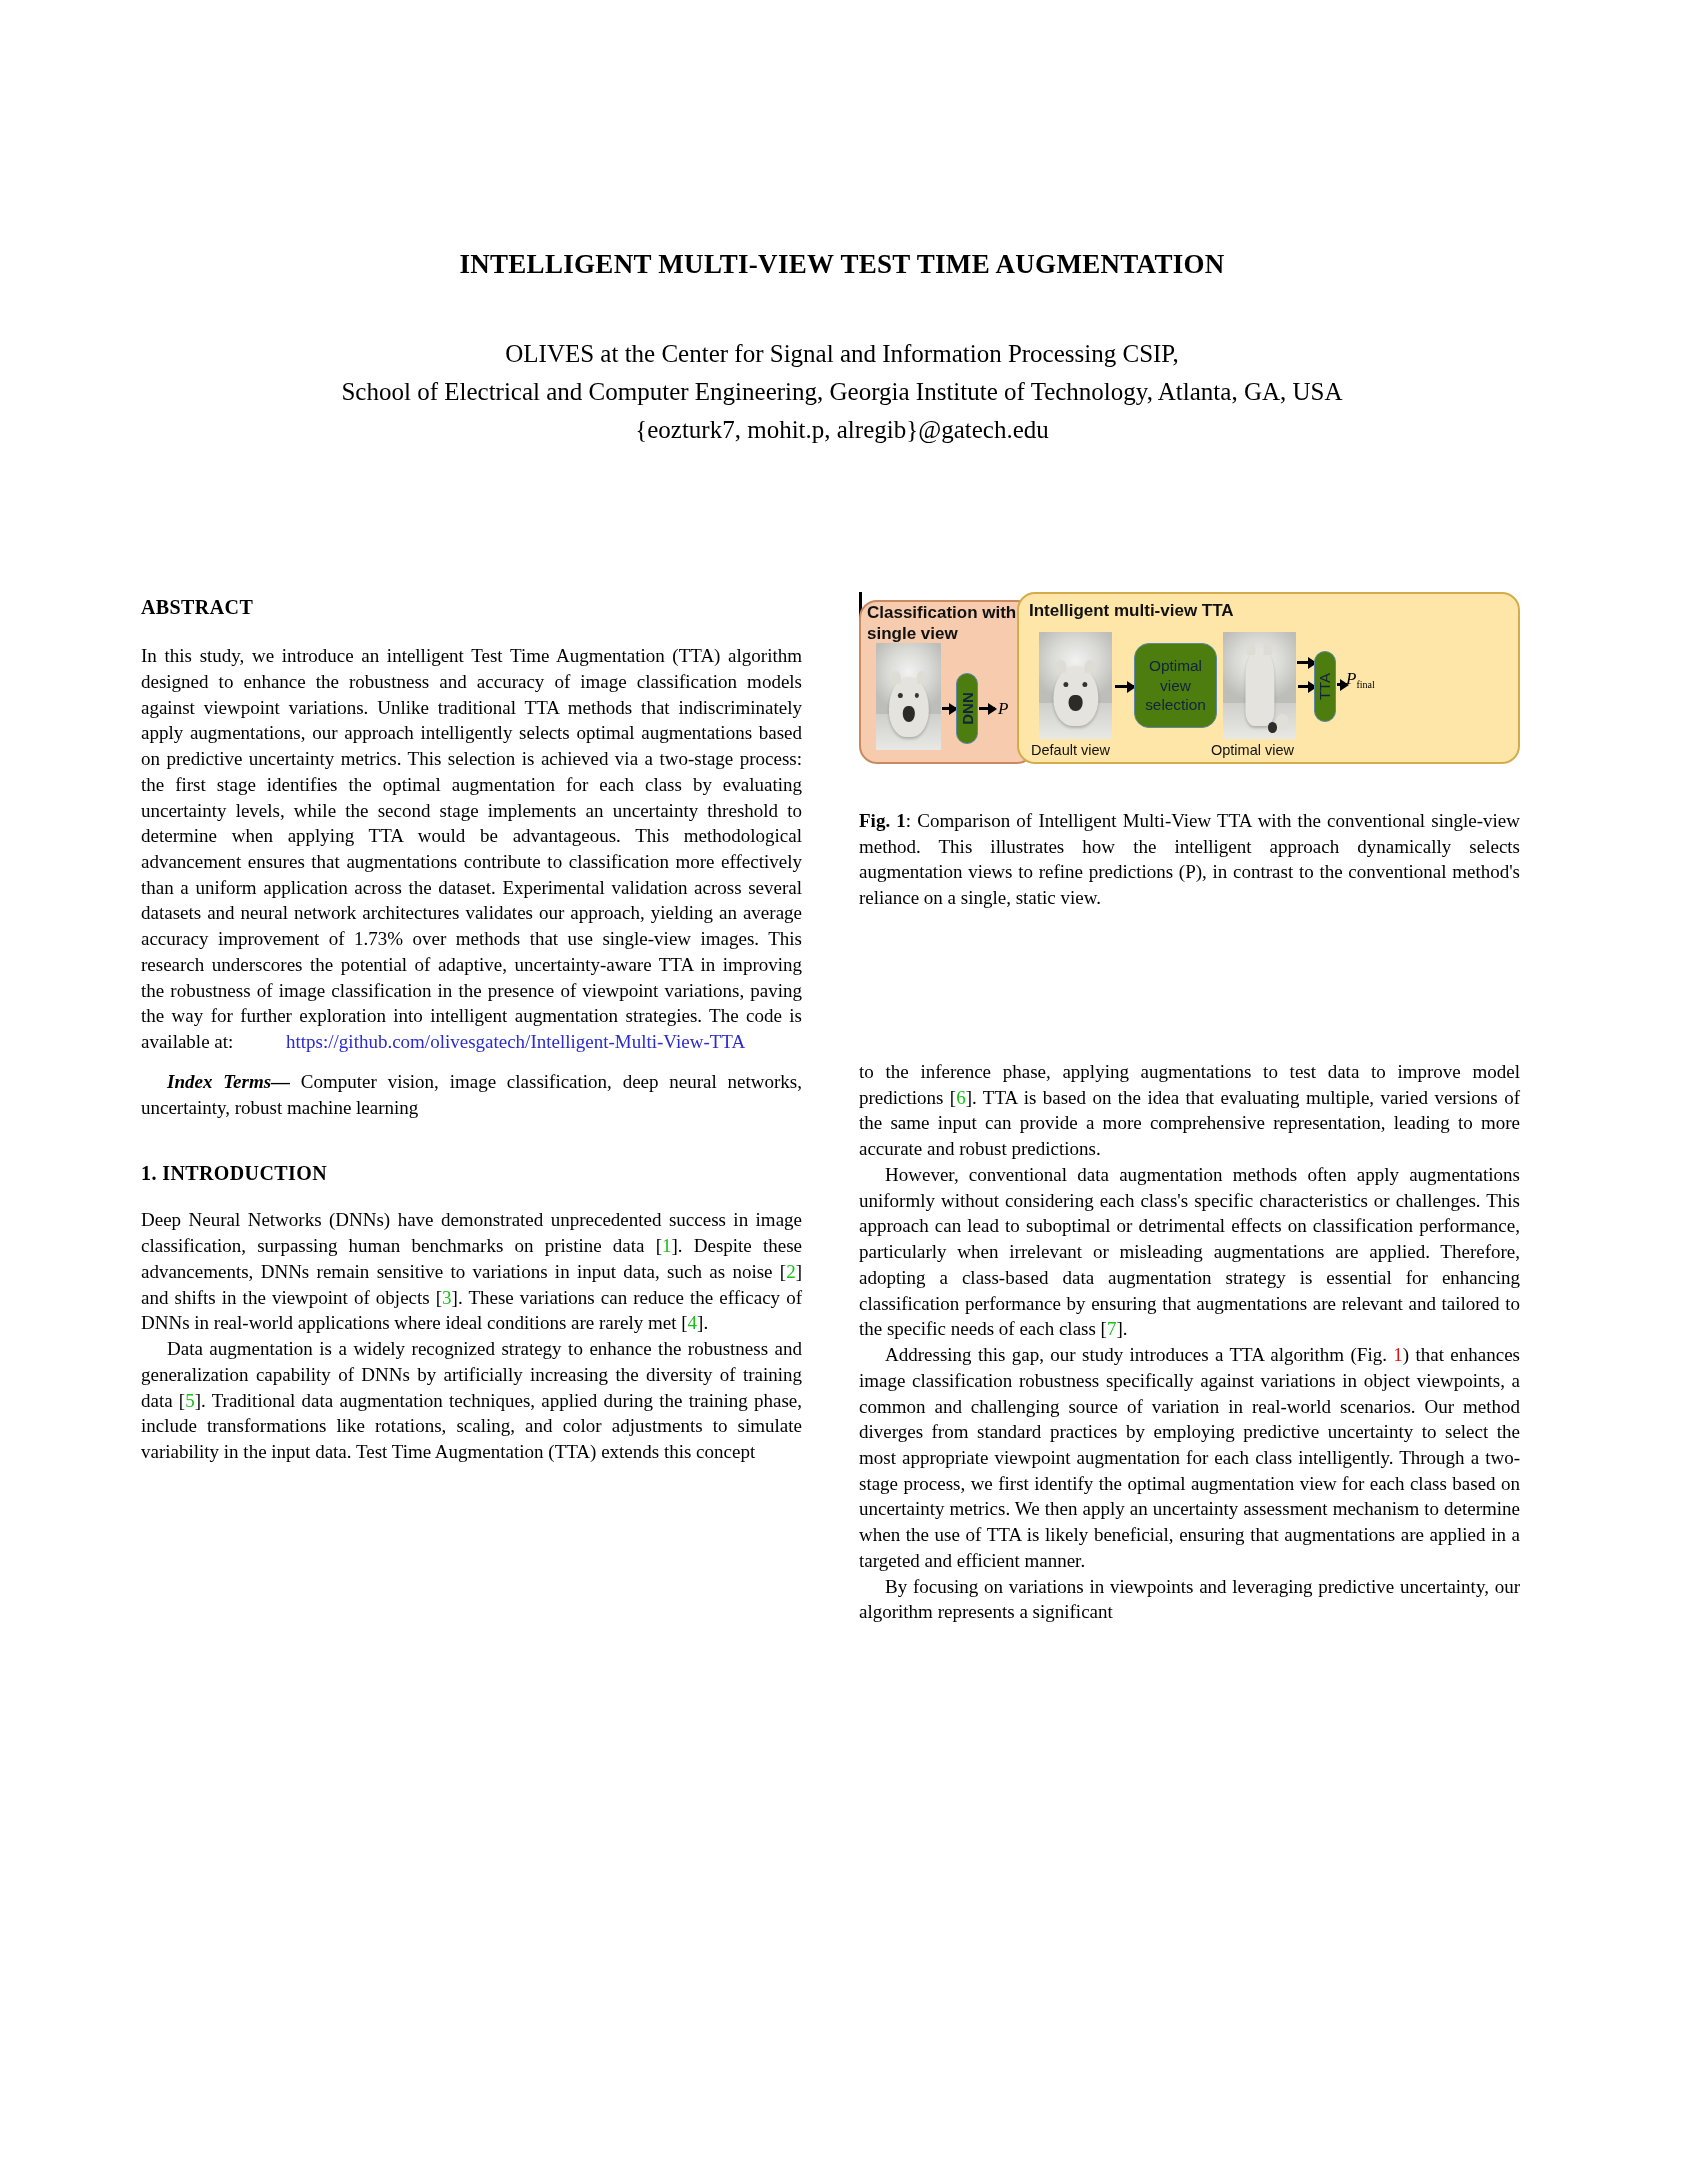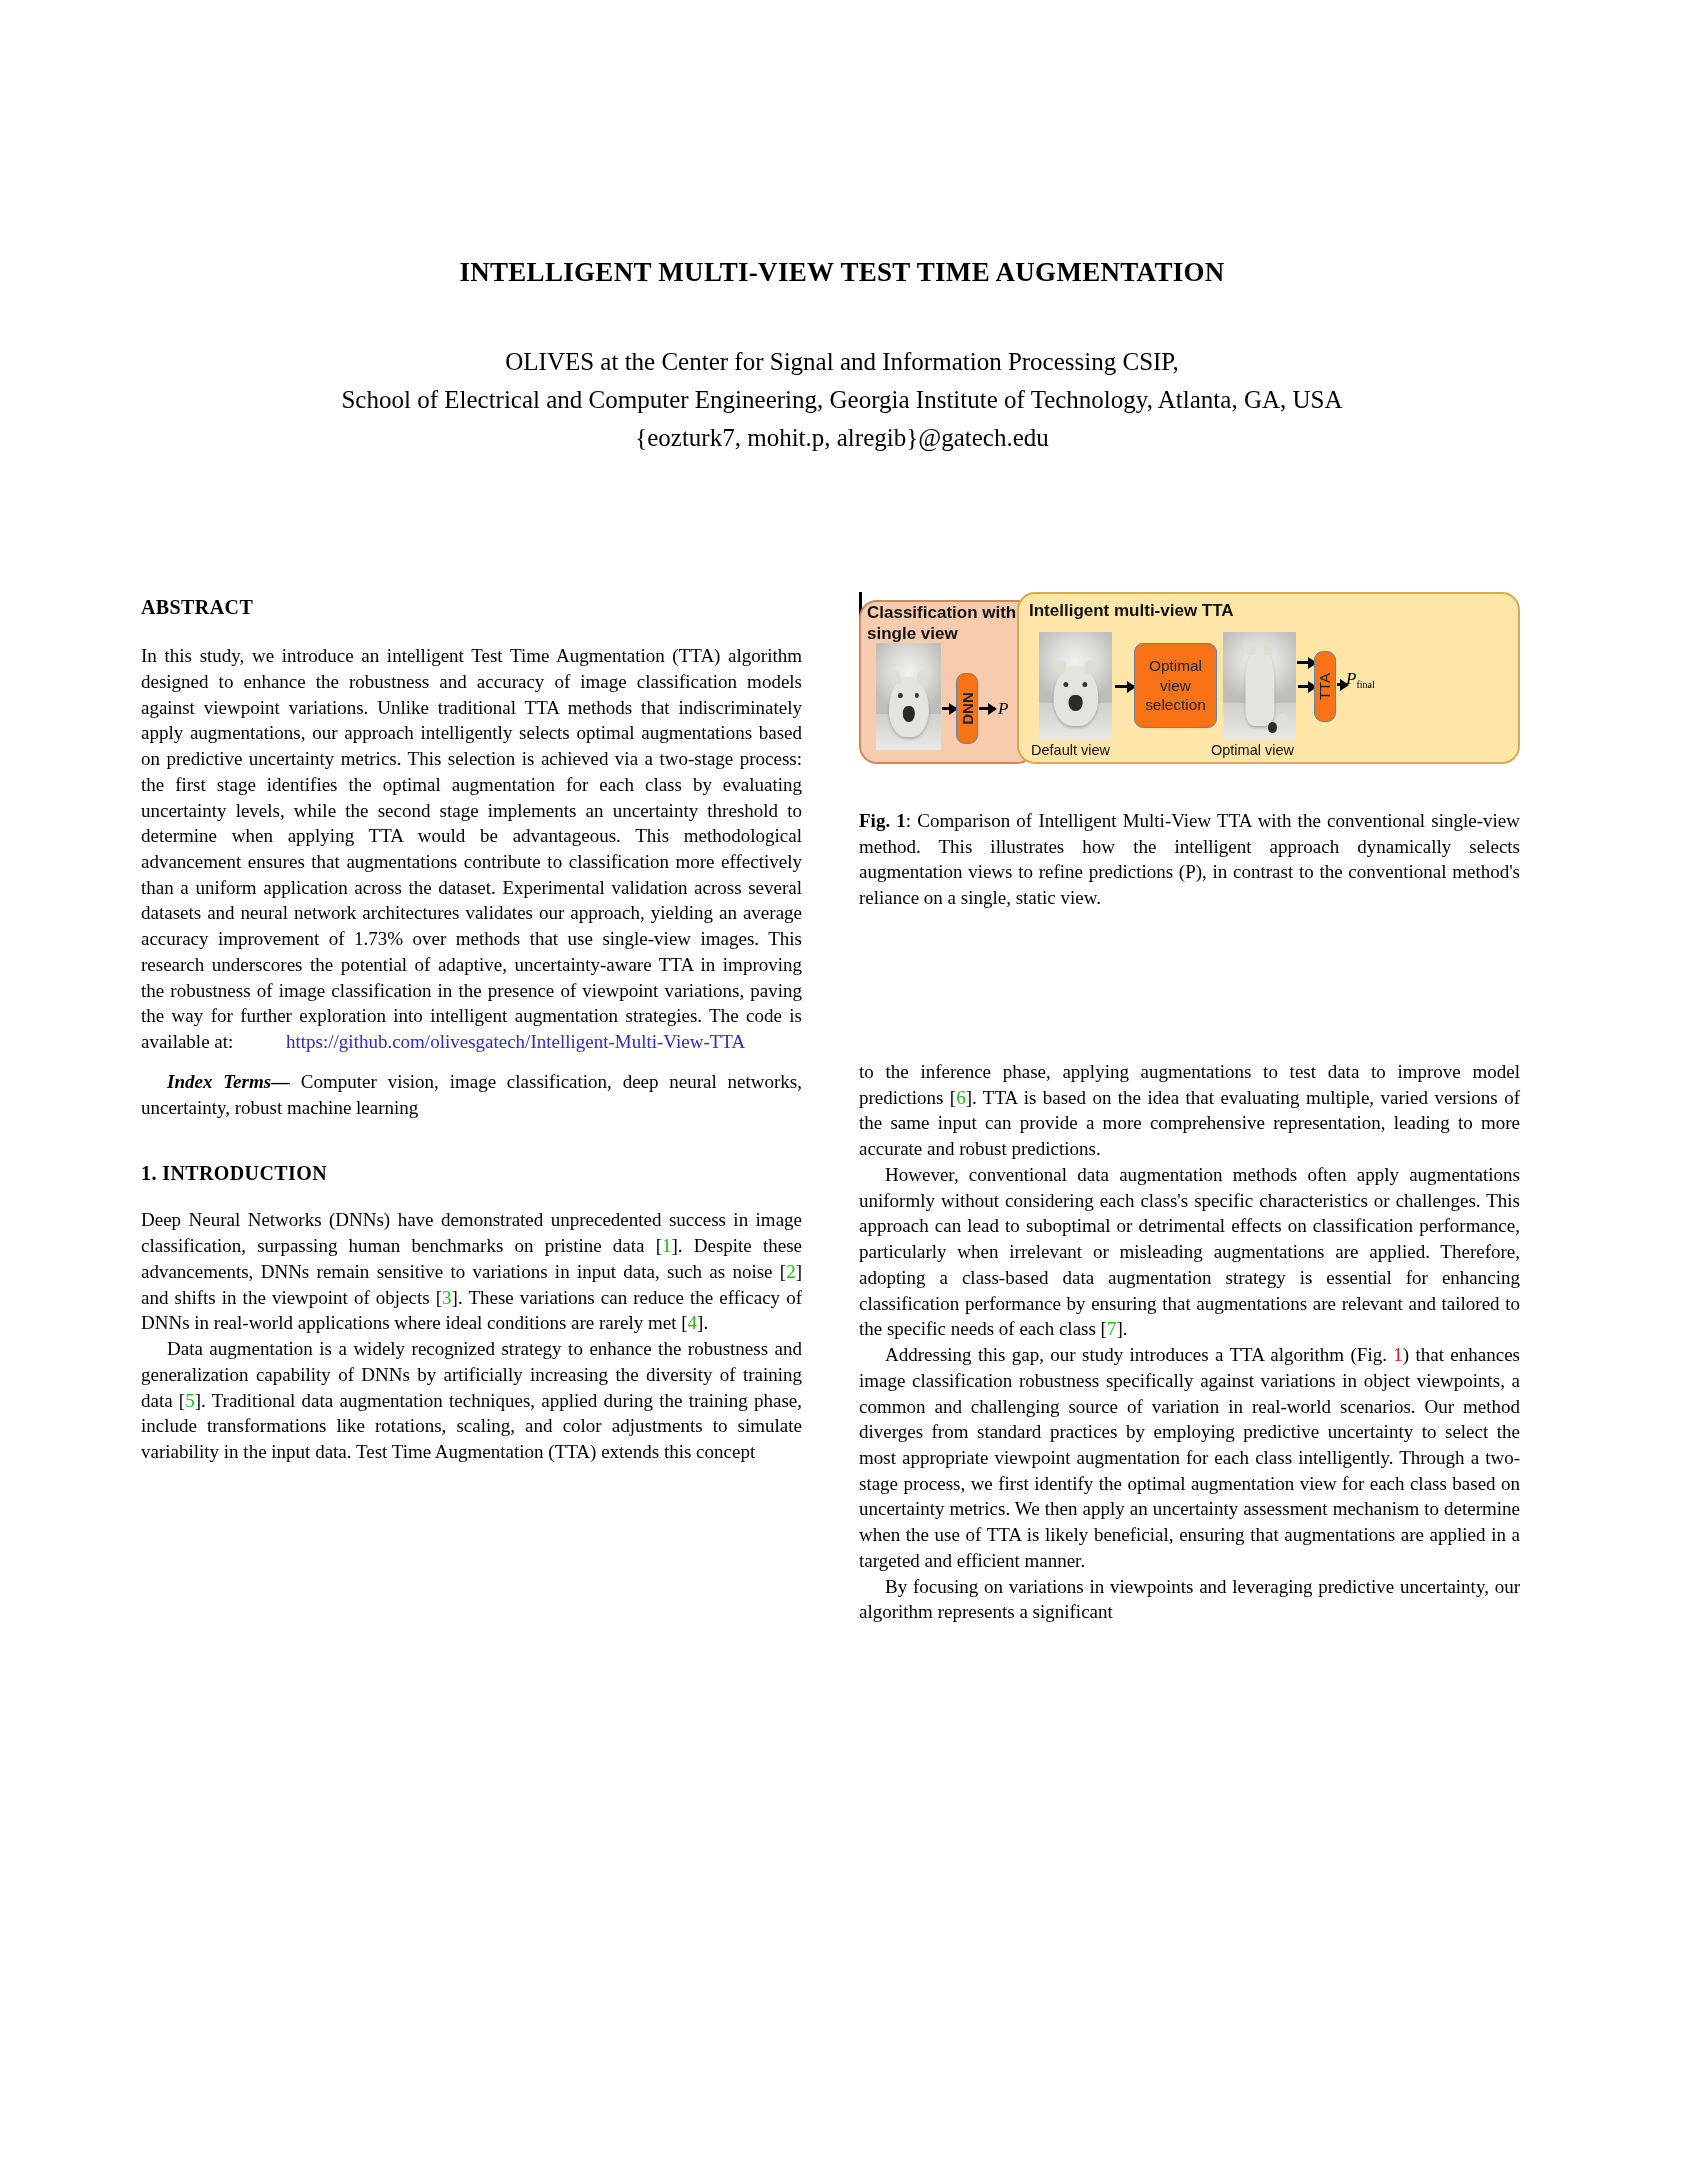--- a/index.html
+++ b/index.html
@@ -29,21 +29,21 @@
     left: 139px;
     top: 248px;
     width: 1406px;
     text-align: center;
   }
   .paper-title {
     font-family: "Liberation Serif", "DejaVu Serif", serif;
     font-weight: bold;
     font-size: 27px;
     letter-spacing: 0.3px;
-    margin: 8px;
+    margin: 0;
     line-height: 1.2;
   }
   .authors {
     font-style: italic;
     font-size: 26px;
     margin-top: 61px;
     line-height: 1.3;
   }
   .affiliation {
     font-size: 25px;
@@ -199,23 +199,23 @@
     background: #2f2d29;
     border-radius: 50%;
   }
 
   .t-single { left: 17px; top: 51px; width: 65px; height: 107px; }
   .t-default { left: 180px; top: 40px; width: 73px; height: 107px; }
   .t-optimal { left: 364px; top: 40px; width: 73px; height: 107px; }
 
   .bluebox {
     position: absolute;
-    background: #f97316;
+    background: #4d7c0f;
     border: 1.6px solid #5d86ab;
-    border-radius: 9px;
+    border-radius: 15px;
     box-sizing: border-box;
     font-family: "Liberation Sans", "DejaVu Sans", sans-serif;
     color: #12243a;
     display: flex;
     align-items: center;
     justify-content: center;
     text-align: center;
   }
   .bx-dnn {
     left: 97px; top: 81px; width: 22px; height: 71px;

